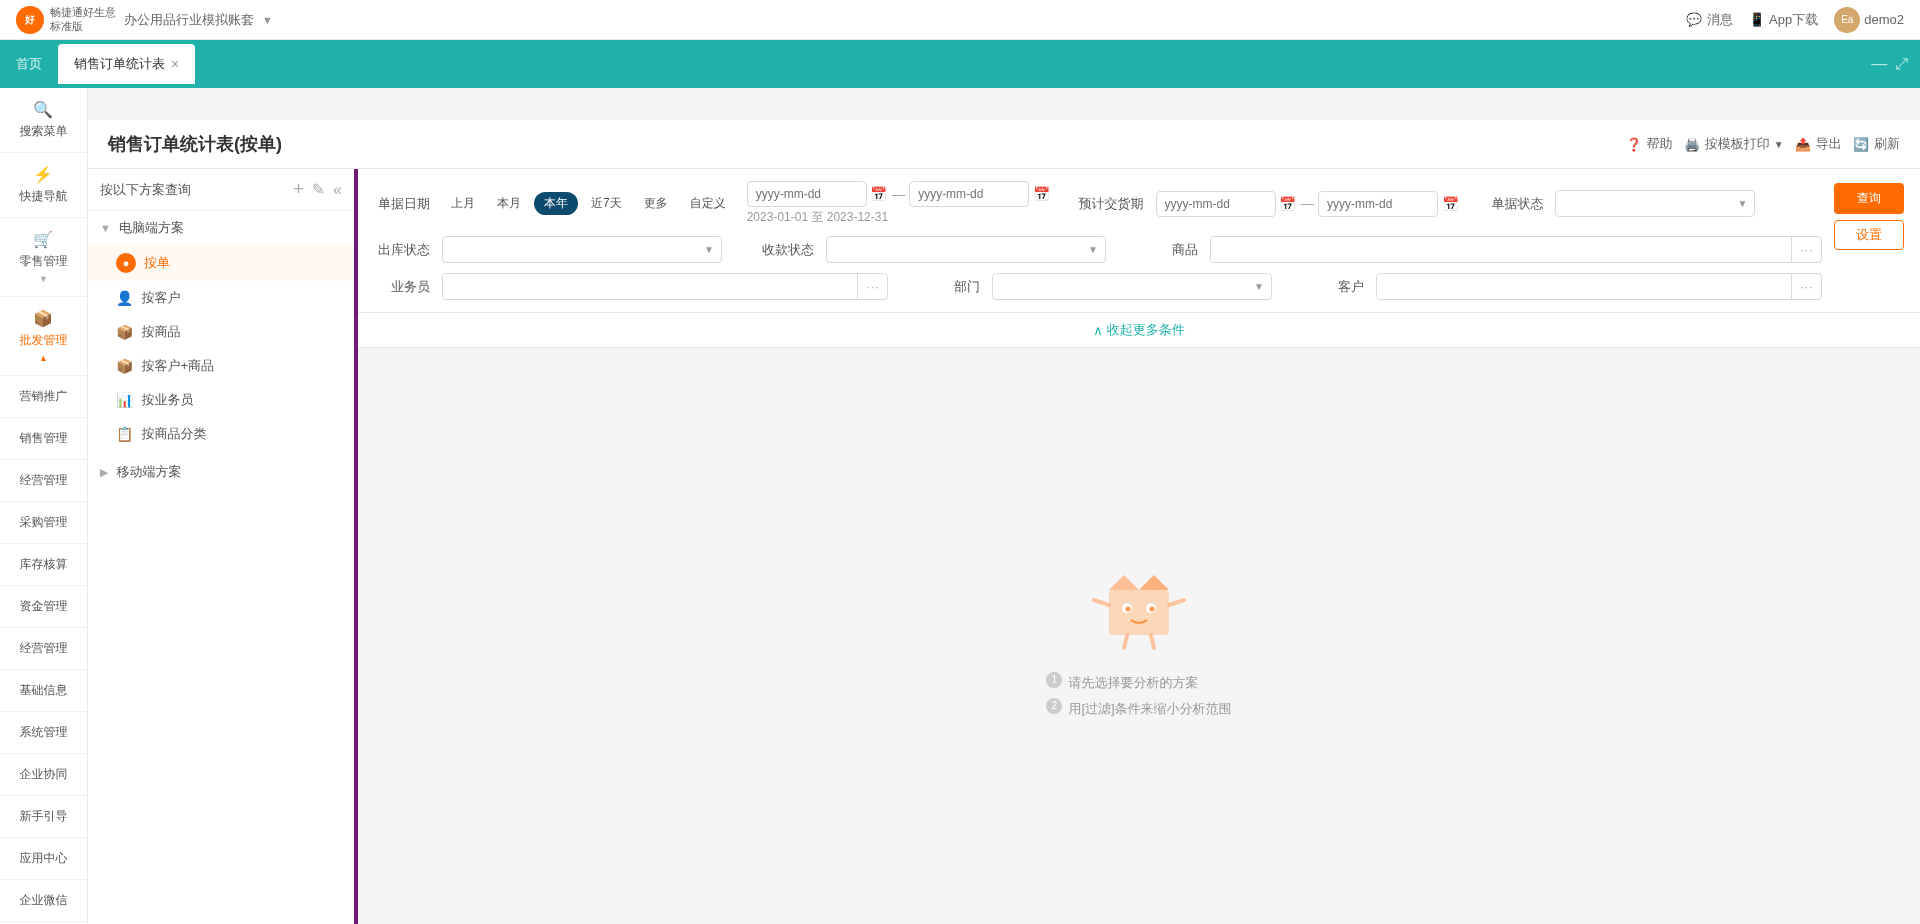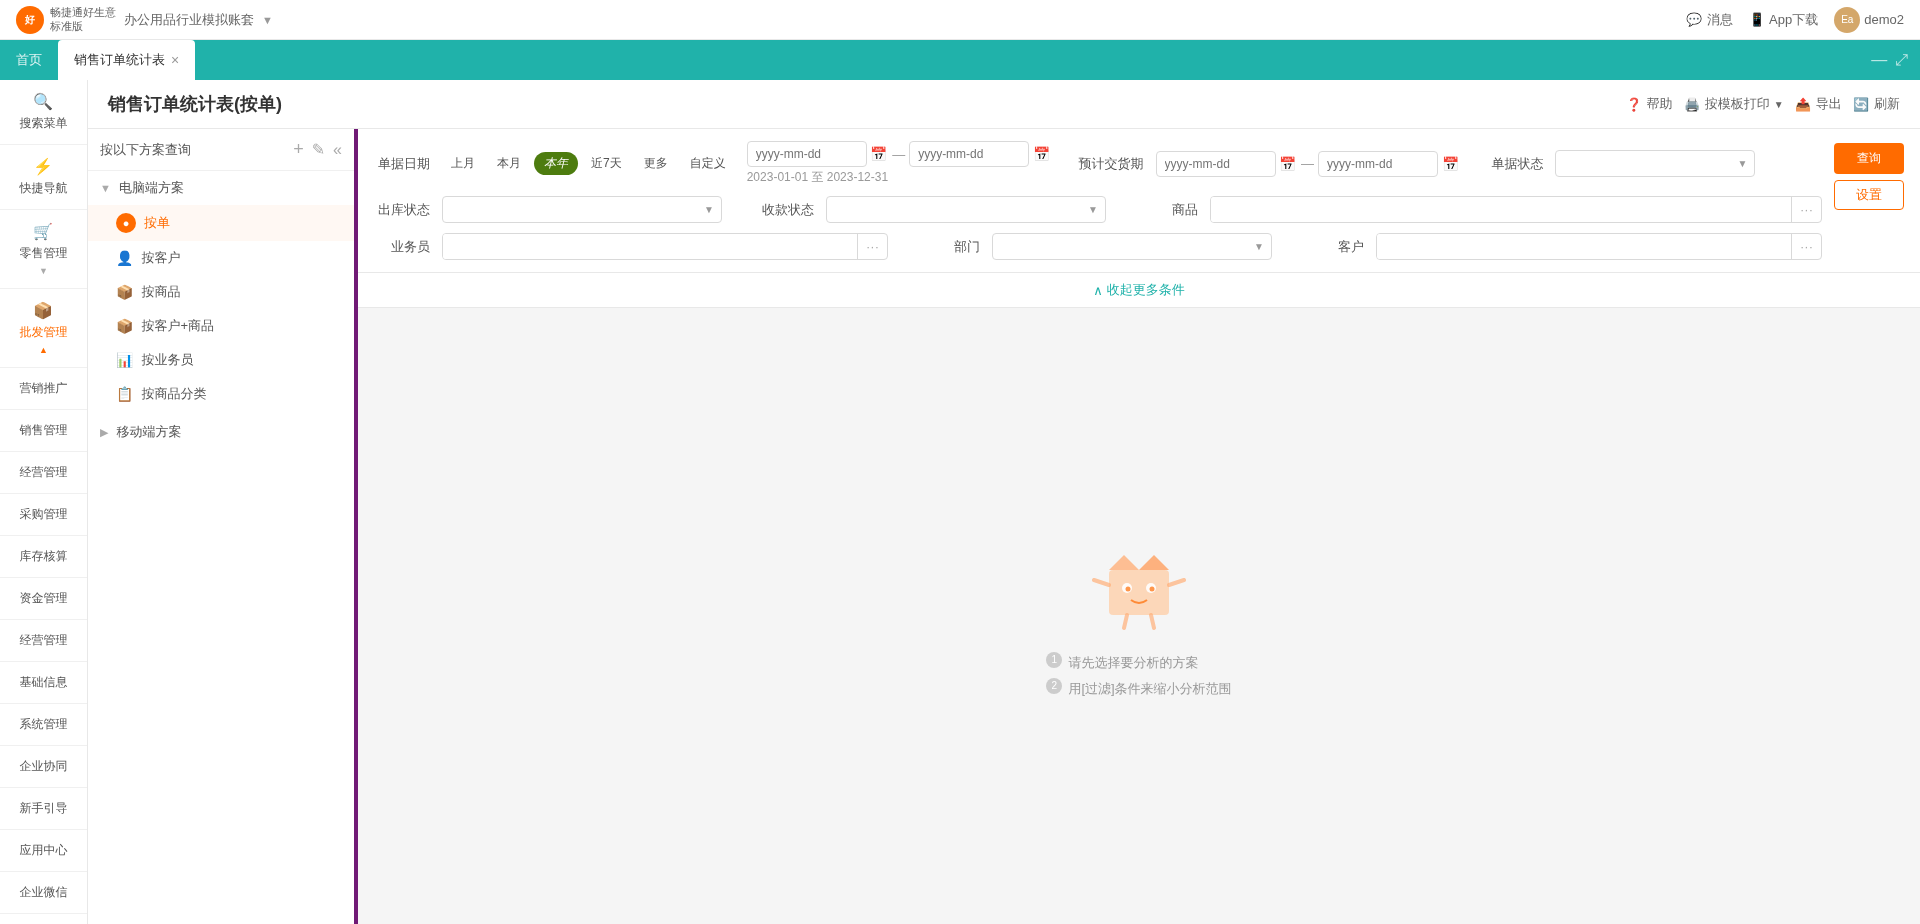--- a/index.html
+++ b/index.html
@@ -10,40 +10,40 @@
     .top-bar-left { display: flex; align-items: center; gap: 8px; }
     .logo-area { display: flex; align-items: center; gap: 6px; }
     .logo-icon { width: 28px; height: 28px; background: #ff6b00; border-radius: 50%; display: flex; align-items: center; justify-content: center; color: white; font-size: 10px; font-weight: bold; }
     .logo-text { font-size: 11px; color: #666; line-height: 1.2; }
     .top-bar-center { display: flex; align-items: center; gap: 8px; color: #666; font-size: 13px; }
     .top-bar-right { display: flex; align-items: center; gap: 16px; color: #666; font-size: 13px; }
     .top-bar-right .item { display: flex; align-items: center; gap: 4px; cursor: pointer; }
     .avatar { width: 26px; height: 26px; border-radius: 50%; background: #d4a76a; display: flex; align-items: center; justify-content: center; color: white; font-size: 11px; overflow: hidden; }
 
     
-    .tab-bar { height: 40px; background: #20b2aa; display: flex; align-items: center; padding: 0 0; flex-shrink: 0; }
+    .tab-bar { height: 48px; background: #20b2aa; display: flex; align-items: center; padding: 0 0; flex-shrink: 0; }
     .tab-item { height: 40px; display: flex; align-items: center; padding: 0 16px; cursor: pointer; color: rgba(255,255,255,0.85); font-size: 13px; gap: 6px; }
     .tab-item.home { background: transparent; }
     .tab-item.active { background: #fff; color: #333; border-radius: 4px 4px 0 0; }
     .tab-bar-right { margin-left: auto; display: flex; align-items: center; gap: 8px; padding-right: 12px; }
     .window-controls { display: flex; gap: 8px; color: rgba(255,255,255,0.7); font-size: 16px; }
 
     
     .main-layout { display: flex; flex: 1; overflow: hidden; }
 
     
     .sidebar { width: 88px; background: #fff; border-right: 1px solid #e8e8e8; display: flex; flex-direction: column; flex-shrink: 0; overflow-y: auto; }
     .sidebar-item { padding: 12px 8px; text-align: center; cursor: pointer; color: #555; font-size: 12px; border-bottom: 1px solid #f0f0f0; display: flex; flex-direction: column; align-items: center; gap: 4px; }
     .sidebar-item.active { color: #ff6b00; }
 
     
     .content-area { flex: 1; display: flex; flex-direction: column; overflow: hidden; background: #f5f5f5; }
 
     
-    .page-header { background: #fff; padding: 12px 20px; display: flex; align-items: center; justify-content: space-between; border-bottom: 1px solid #e8e8e8; flex-shrink: 0; }
+    .page-header { background: #fff; padding: 12px 20px; display: flex; align-items: center; justify-content: space-between; border-bottom: 1px solid #e8e8e8; flex-shrink: 0; margin-top: 32px; }
     .page-title { font-size: 18px; font-weight: bold; color: #333; }
     .page-actions { display: flex; align-items: center; gap: 12px; font-size: 13px; color: #666; }
     .page-actions .action-btn { display: flex; align-items: center; gap: 4px; cursor: pointer; color: #666; }
 
     
     .body-layout { display: flex; flex: 1; overflow: hidden; }
     .left-panel { width: 270px; background: #fff; border-right: 4px solid #701a75; flex-shrink: 0; overflow-y: auto; }
     .left-panel-header { padding: 10px 12px; display: flex; align-items: center; justify-content: space-between; border-bottom: 1px solid #f0f0f0; }
     .left-panel-title { font-size: 13px; color: #555; }
     .left-panel-tools { display: flex; gap: 8px; align-items: center; color: #888; font-size: 16px; }
@@ -60,21 +60,21 @@
     
     .filter-area { background: #fff; padding: 12px 16px; border-bottom: 1px solid #e8e8e8; flex-shrink: 0; }
     .filter-row { display: flex; align-items: center; gap: 12px; margin-bottom: 10px; flex-wrap: wrap; }
     .filter-row:last-child { margin-bottom: 0; }
     .filter-label { font-size: 13px; color: #555; white-space: nowrap; min-width: 56px; text-align: right; }
     .filter-select { border: 1px solid #d9d9d9; border-radius: 4px; padding: 5px 28px 5px 10px; font-size: 13px; color: #333; outline: none; background: #fff; cursor: pointer; appearance: none; position: relative; min-width: 120px; }
     .select-wrapper { position: relative; display: inline-flex; align-items: center; }
     .select-wrapper::after { content: '▼'; position: absolute; right: 8px; font-size: 10px; color: #999; pointer-events: none; }
     .date-shortcut { display: flex; gap: 4px; align-items: center; }
     .date-btn { padding: 4px 8px; font-size: 12px; border-radius: 3px; cursor: pointer; color: #555; border: 1px solid transparent; }
-    .date-btn.active { background: #4d7c0f; color: white; border-radius: 12px; padding: 3px 10px; border: none; font-style: italic; }
+    .date-btn.active { background: #0c4a6e; color: white; border-radius: 12px; padding: 3px 10px; border: none; }
     .date-range-text { font-size: 12px; color: #999; }
     .date-input-wrapper { display: flex; align-items: center; gap: 4px; }
     .date-input { border: 1px solid #d9d9d9; border-radius: 4px; padding: 5px 8px; font-size: 12px; color: #999; width: 120px; outline: none; }
     .calendar-icon { color: #aaa; font-size: 14px; cursor: pointer; }
     .dash { color: #999; }
     .btn-query { background: #ff6b00; color: white; border: none; padding: 7px 20px; border-radius: 4px; font-size: 12px; cursor: pointer; min-width: 70px; }
     .btn-setting { background: #fff; color: #ff6b00; border: 1px solid #ff6b00; padding: 5px 16px; border-radius: 4px; font-size: 13px; cursor: pointer; }
 
     
     .collapse-row { display: flex; justify-content: center; padding: 8px; background: #fff; border-bottom: 1px solid #e8e8e8; }

